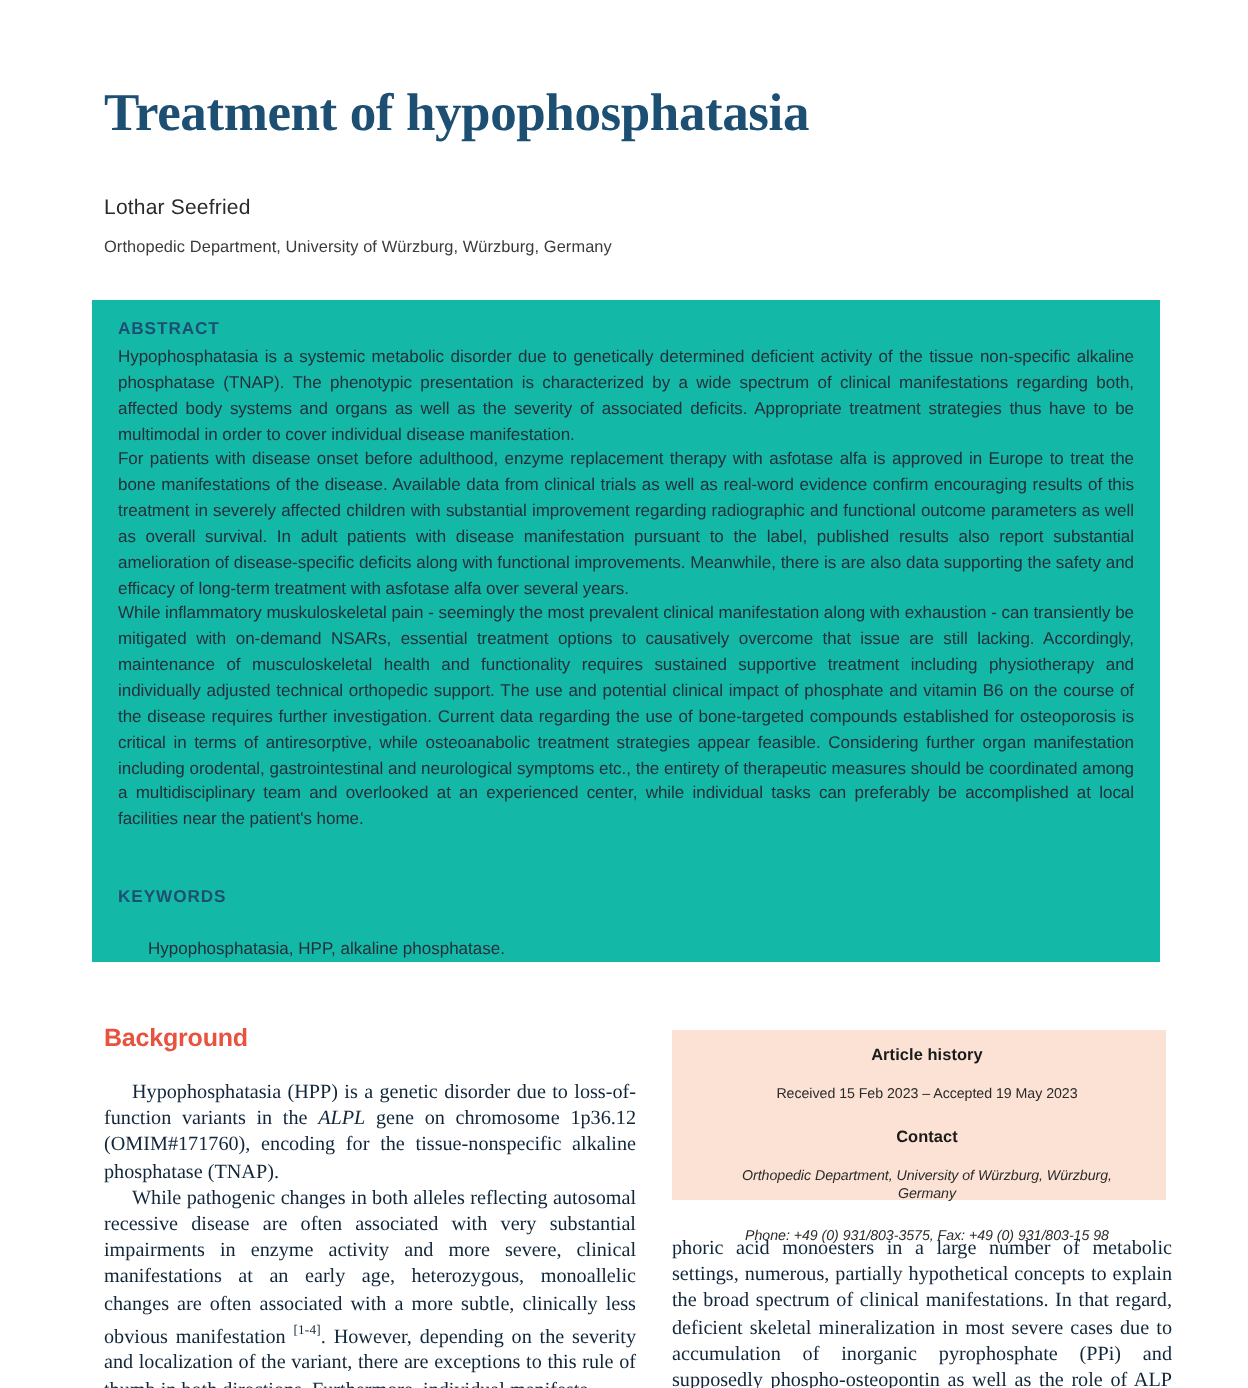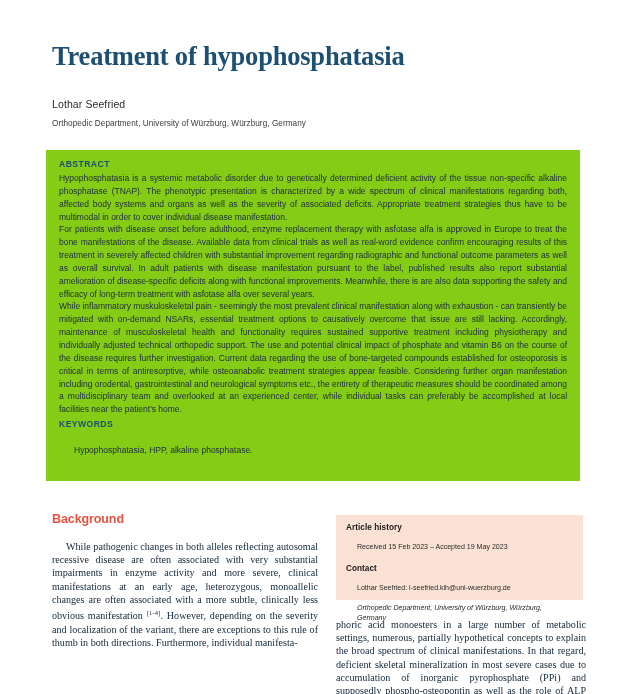--- a/index.html
+++ b/index.html
@@ -55,21 +55,21 @@
     letter-spacing: 0.05px;
   }
 
   
   .abstract-box {
     position: absolute;
     left: 44px;
     top: 150px;
     width: 536px;
     height: 331px;
-    background: #84cc16;
+    background: #14b8a6;
     box-sizing: border-box;
     padding: 9px 13px 10px 13px;
     border-left: 2px solid #ffffff;
   }
   .abstract-label,
   .keywords-label {
     font-family: "Liberation Sans", sans-serif;
     font-size: 8.6px;
     font-weight: bold;
     color: #1d4f73;
@@ -79,21 +79,21 @@
   .abstract-para {
     font-family: "Liberation Sans", sans-serif;
     font-size: 8.5px;
     line-height: 12.85px;
     color: #22303c;
     text-align: justify;
     margin: 0;
     letter-spacing: -0.02px;
   }
   .keywords-label {
-    margin-top: 3px;
+    margin-top: 27px;
   }
   .keywords-text {
     font-family: "Liberation Sans", sans-serif;
     font-size: 8.5px;
     line-height: 12.5px;
     color: #22303c;
     margin: 15px;
   }
 
   
@@ -148,20 +148,21 @@
   
   .history-box {
     position: absolute;
     left: 336px;
     top: 515px;
     width: 247px;
     height: 85px;
     background: #fbe2d4;
     box-sizing: border-box;
     padding: 8px 2px 8px 10px;
+    text-align: center;
   }
   .hist-head {
     font-family: "Liberation Sans", sans-serif;
     font-size: 8.2px;
     font-weight: bold;
     color: #1a1a1a;
     margin: 0 0 2px 0;
     letter-spacing: 0.05px;
   }
   .hist-line {
@@ -195,28 +196,29 @@
     <p class="abstract-para">Hypophosphatasia is a systemic metabolic disorder due to genetically determined deficient activity of the tissue non-specific alkaline phosphatase (TNAP). The phenotypic presentation is characterized by a wide spectrum of clinical manifestations regarding both, affected body systems and organs as well as the severity of associated deficits. Appropriate treatment strategies thus have to be multimodal in order to cover individual disease manifestation.</p>
     <p class="abstract-para">For patients with disease onset before adulthood, enzyme replacement therapy with asfotase alfa is approved in Europe to treat the bone manifestations of the disease. Available data from clinical trials as well as real-word evidence confirm encouraging results of this treatment in severely affected children with substantial improvement regarding radiographic and functional outcome parameters as well as overall survival. In adult patients with disease manifestation pursuant to the label, published results also report substantial amelioration of disease-specific deficits along with functional improvements. Meanwhile, there is are also data supporting the safety and efficacy of long-term treatment with asfotase alfa over several years.</p>
     <p class="abstract-para">While inflammatory muskuloskeletal pain - seemingly the most prevalent clinical manifestation along with exhaustion - can transiently be mitigated with on-demand NSARs, essential treatment options to causatively overcome that issue are still lacking. Accordingly, maintenance of musculoskeletal health and functionality requires sustained supportive treatment including physiotherapy and individually adjusted technical orthopedic support. The use and potential clinical impact of phosphate and vitamin B6 on the course of the disease requires further investigation. Current data regarding the use of bone-targeted compounds established for osteoporosis is critical in terms of antiresorptive, while osteoanabolic treatment strategies appear feasible. Considering further organ manifestation including orodental, gastrointestinal and neurological symptoms etc., the entirety of therapeutic measures should be coordinated among a multidisciplinary team and overlooked at an experienced center, while individual tasks can preferably be accomplished at local facilities near the patient's home.</p>
     <div class="keywords-label">KEYWORDS</div>
     <p class="keywords-text">Hypophosphatasia, HPP, alkaline phosphatase.</p>
   </div>
 
   <div class="section-heading">Background</div>
 
   <div class="col-left">
+    <p class="body-para"><span>Hypophosphatasia (HPP) is a genetic disorder due to loss-of-function variants in the </span><i>ALPL</i><span> gene on chromosome 1p36.12 (OMIM#171760), encoding for the tissue-nonspecific alkaline phosphatase (TNAP).</span></p>
     <p class="body-para"><span>While pathogenic changes in both alleles reflecting autosomal recessive disease are often associated with very substantial impairments in enzyme activity and more severe, clinical manifestations at an early age, heterozygous, monoallelic changes are often associated with a more subtle, clinically less obvious manifestation </span><span class="refsup">[1-4]</span><span>. However, depending on the severity and localization of the variant, there are exceptions to this rule of thumb in both directions. Furthermore, individual manifesta-</span></p>
   </div>
 
   <div class="history-box">
     <div class="hist-head">Article history</div>
     <div class="hist-line">Received 15 Feb 2023 – Accepted 19 May 2023</div>
     <div class="hist-head contact">Contact</div>
-    <div class="hist-line">Lothar Seefried: l-seefried.klh@uni-wuerzburg.de</div>
     <div class="hist-line italic">Orthopedic Department, University of Würzburg, Würzburg, Germany</div>
+    <div class="hist-line italic">Phone: +49 (0) 931/803-3575, Fax: +49 (0) 931/803-15 98</div>
   </div>
 
   <div class="col-right-text">
     <p class="body-para cont">phoric acid monoesters in a large number of metabolic settings, numerous, partially hypothetical concepts to explain the broad spectrum of clinical manifestations. In that regard, deficient skeletal mineralization in most severe cases due to accumulation of inorganic pyrophosphate (PPi) and supposedly phospho-osteopontin as well as the role of ALP concerning the</p>
   </div>
 
 </div>
 
 </body></html>

